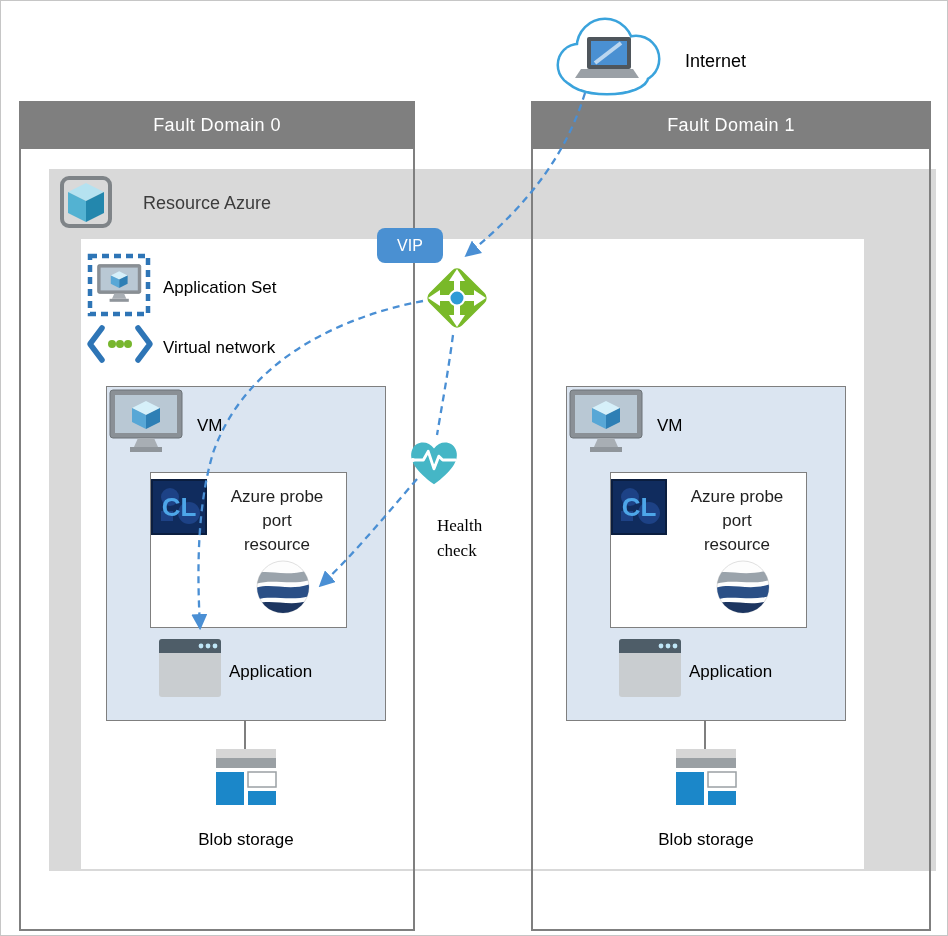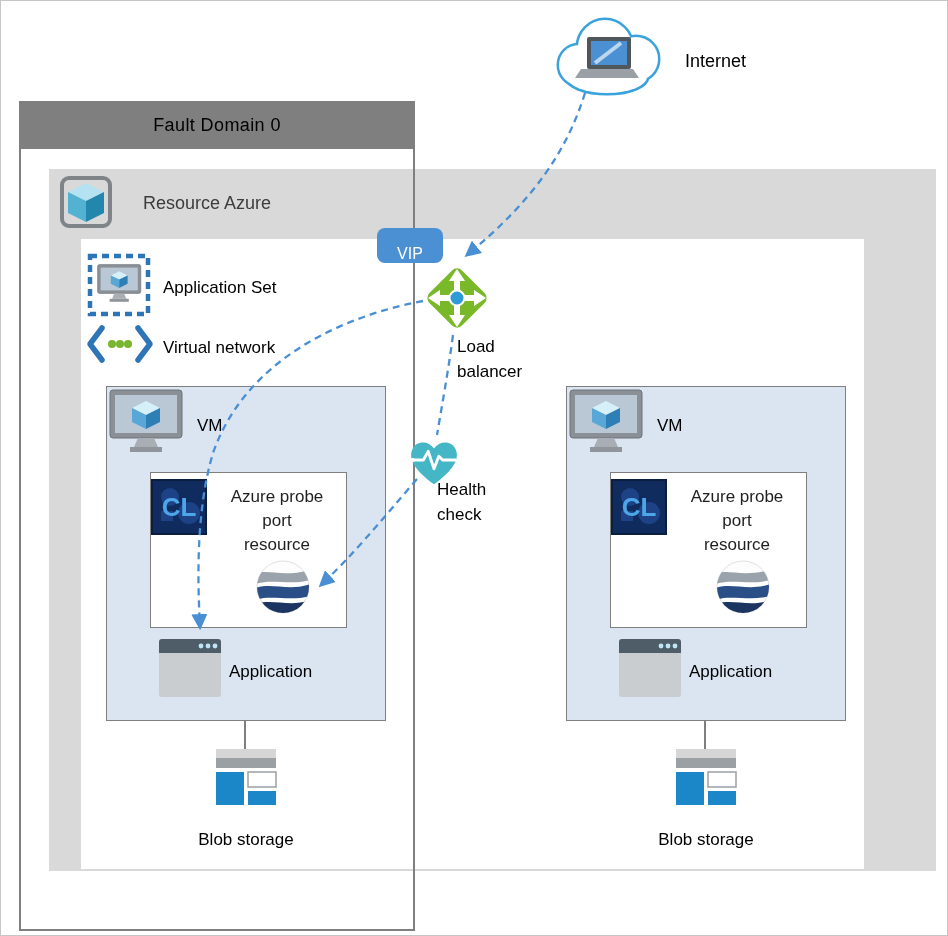--- a/index.html
+++ b/index.html
@@ -5,49 +5,54 @@
   * { box-sizing: border-box; margin: 0; padding: 0; }
   body { background: #ffffff; font-family: "Liberation Sans", sans-serif; }
   .canvas { position: relative; width: 948px; height: 936px; background: #fff;
             border: 1px solid #c6c6c6; overflow: hidden; }
   .abs { position: absolute; }
   .label { position: absolute; color: #000000; font-size: 17px; line-height: 25px; }
   .rg-band { position: absolute; left: 48px; top: 168px; width: 887px; height: 702px; background: #d9d9d9; }
   .inner-white { position: absolute; left: 80px; top: 238px; width: 783px; height: 630px; background: #ffffff; }
   .fd { position: absolute; border: 2px solid #7f7f7f; background: transparent; }
   .fd-header { position: absolute; left: -2px; top: -2px; right: -2px; height: 48px;
-               background: #7f7f7f; color: #000000; display: flex; align-items: center;
+               background: #7f7f7f; color: #ffffff; display: flex; align-items: center;
                justify-content: center; font-size: 18px; letter-spacing: .4px; }
   .vmbox { position: absolute; width: 280px; height: 335px; background: #dbe5f1; border: 1px solid #7f7f7f; padding-left: 40px; }
   .probe-box { position: absolute; left: 43px; top: 85px; width: 197px; height: 156px;
                background: #ffffff; border: 1px solid #7f7f7f; }
   .probe-label { position: absolute; left: 78px; top: 12px; width: 96px; text-align: center;
                  font-size: 17px; line-height: 24px; color: #1f1f1f; }
   .vip-badge { position: absolute; left: 376px; top: 227px; width: 66px; height: 35px;
                background: #4a90d2; border-radius: 8px; color: #fff; font-size: 16px;
-               display: flex; align-items: flex-end; justify-content: center; }
+               display: flex; align-items: center; justify-content: center; }
   .arrows { position: absolute; left: 0; top: 0; pointer-events: none; }
   .connector { position: absolute; width: 2px; height: 28px; background: #7f7f7f; }
   svg { display: block; }
 </style>
 </head>
 <body>
 
 <div class="canvas">
 
   <div class="rg-band"></div>
 
   <div class="inner-white"></div>
 
   <div class="fd" style="left:18px;top:100px;width:396px;height:830px;">
     <div class="fd-header">
       <span>Fault Domain 0</span>
     </div>
   </div>
 
+  <div class="fd" style="left:530px;top:100px;width:400px;height:830px;">
+    <div class="fd-header">
+      <span>Fault Domain 1</span>
+    </div>
+  </div>
 
   <svg class="abs" style="left:56px;top:172px;" width="58" height="58" viewBox="0 0 58 58">
     <rect x="5" y="5" width="48" height="48" rx="7" fill="none" stroke="#7f8488" stroke-width="4"></rect>
     <polygon points="29,10 47,19 29,28 11,19" fill="#b5e2f0"></polygon>
     <polygon points="11,19 29,28 29,49 11,40" fill="#53b2d2"></polygon>
     <polygon points="29,28 47,19 47,40 29,49" fill="#2387ad"></polygon>
   </svg>
   <div class="label" style="left:142px;top:190px;font-size:18px;color:#3c3c3c;">Resource Azure</div>
 
   <svg class="abs" style="left:86px;top:252px;" width="64" height="64" viewBox="0 0 64 64">
@@ -80,28 +85,27 @@
   <svg class="abs" style="left:418px;top:259px;" width="76" height="76" viewBox="0 0 76 76">
     <rect x="15" y="15" width="46" height="46" rx="7" transform="rotate(45 38 38)" fill="#79b929"></rect>
     <rect x="35" y="19" width="6" height="38" fill="#ffffff"></rect>
     <rect x="19" y="35" width="38" height="6" fill="#ffffff"></rect>
     <polygon points="38,9 30,21 46,21" fill="#ffffff"></polygon>
     <polygon points="38,67 30,55 46,55" fill="#ffffff"></polygon>
     <polygon points="9,38 21,30 21,46" fill="#ffffff"></polygon>
     <polygon points="67,38 55,30 55,46" fill="#ffffff"></polygon>
     <circle cx="38" cy="38" r="7.5" fill="#2e9bd6" stroke="#ffffff" stroke-width="2"></circle>
   </svg>
-  <div class="label" style="left:456px;top:333px;width:88px;">Load balancer</div>
 
   <svg class="abs" style="left:404px;top:434px;" width="58" height="54" viewBox="0 0 60 54">
     <path d="M30 50 C 12 37, 3 25, 7.5 14 C 11 5, 24 4, 30 13 C 36 4, 49 5, 52.5 14 C 57 25, 48 37, 30 50 Z" fill="#45b6c6"></path>
     <path d="M8 25 L19 25 L24 16 L30 34 L35 21 L39 25 L52 25" fill="none" stroke="#ffffff" stroke-width="3" stroke-linejoin="round" stroke-linecap="round"></path>
     <circle cx="8" cy="25" r="2.2" fill="#ffffff"></circle>
   </svg>
-  <div class="label" style="left:436px;top:476px;width:68px;">Health check</div>
+  <div class="label" style="left:436px;top:512px;width:68px;font-family:Liberation Serif, serif;">Health check</div>
 
   <div class="vmbox" style="left:105px;top:385px;">
     <svg class="abs" style="left:2px;top:2px;" width="74" height="66" viewBox="0 0 74 66">
       <rect x="1" y="1" width="72" height="48" rx="3" fill="#8a9096" stroke="#6d7378" stroke-width="1"></rect>
       <rect x="6" y="6" width="62" height="38" fill="#b9c8d4"></rect>
       <polygon points="37,12 51,19 37,26 23,19" fill="#d6f0fa"></polygon>
       <polygon points="23,19 37,26 37,40 23,33" fill="#58a7d6"></polygon>
       <polygon points="37,26 51,19 51,33 37,40" fill="#2e7fb5"></polygon>
       <polygon points="29,49 45,49 49,58 25,58" fill="#a8aeb4"></polygon>
       <rect x="21" y="58" width="32" height="5" fill="#8f959b"></rect>

